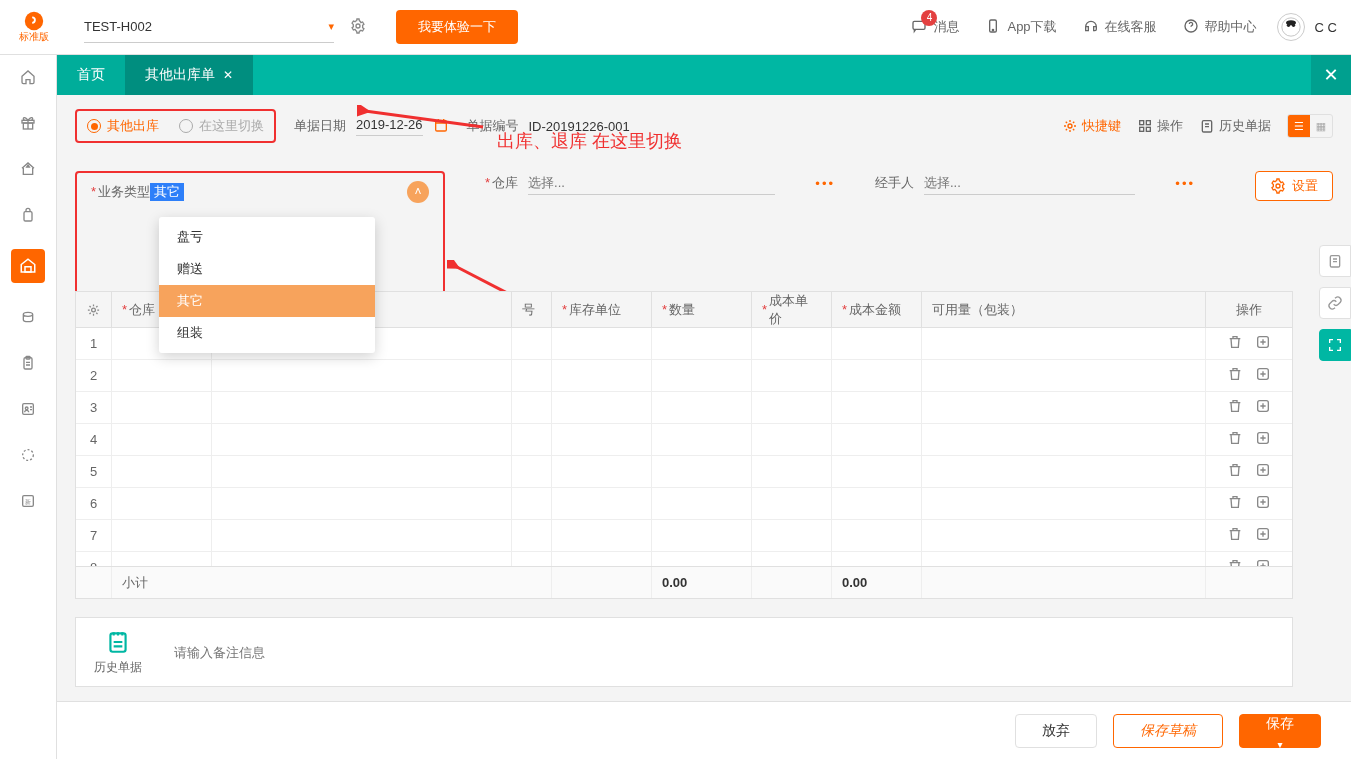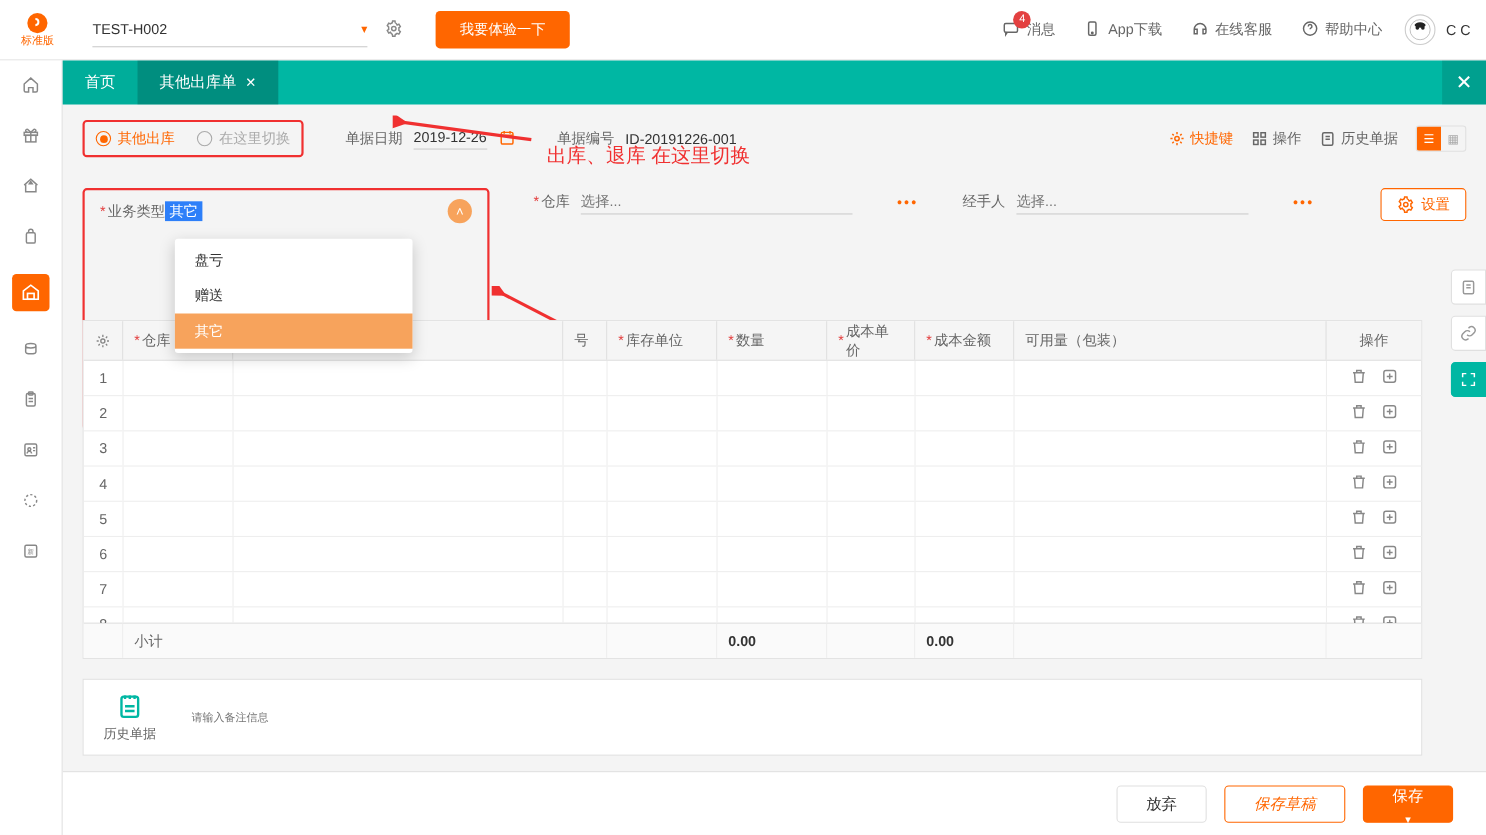--- a/index.html
+++ b/index.html
@@ -45,21 +45,21 @@
   .content{flex:1;display:flex;flex-direction:column;min-width:0;}
   
   .tabs{height:40px;background:var(--teal);display:flex;align-items:stretch;position:relative;}
   .tab{padding:0 20px;display:flex;align-items:center;color:#fff;font-size:14px;position:relative;gap:8px;}
   .tab.home{background:rgba(0,0,0,.05);}
   .tab.active{background:rgba(0,0,0,.22);}
   .tab .x{font-size:12px;}
   .tabs-close-all{position:absolute;right:0;top:0;width:40px;height:40px;display:flex;align-items:center;justify-content:center;color:#fff;background:rgba(0,0,0,.12);font-size:18px;}
   
   .page{flex:1;padding:14px 18px 0 18px;position:relative;overflow:hidden;}
-  .row1{display:flex;align-items:center;gap:38px;position:relative;height:34px;}
+  .row1{display:flex;align-items:center;gap:18px;position:relative;height:34px;}
   .radio-box{display:flex;align-items:center;gap:20px;padding:4px 10px;border:2px solid var(--annotation);border-radius:4px;height:34px;}
   .radio{display:flex;align-items:center;gap:6px;font-size:13px;}
   .radio .dot{width:14px;height:14px;border-radius:50%;border:1px solid #aaa;display:inline-flex;align-items:center;justify-content:center;}
   .radio.checked .dot{border-color:var(--orange);}
   .radio.checked .dot::after{content:"";width:7px;height:7px;border-radius:50%;background:var(--orange);}
   .radio.checked{color:var(--orange);}
   .radio.unchecked{color:var(--text-muted);}
   .meta{display:flex;align-items:center;gap:10px;color:var(--text-light);font-size:13px;}
   .meta .val{color:var(--text);}
   .cal{color:var(--orange);}
@@ -105,21 +105,21 @@
   .w-avail{flex:1;}
   .w-ops{width:86px;justify-content:center;}
   .tbody{flex:1;overflow:auto;}
   .tr{display:flex;height:32px;border-bottom:1px solid #eee;align-items:center;}
   .op-icons{display:flex;gap:12px;color:#888;}
   .subtotal{display:flex;height:32px;background:#fafafa;align-items:center;border-top:1px solid var(--border);}
   
   .remarks{position:absolute;left:18px;right:58px;bottom:72px;height:70px;background:#fff;display:flex;align-items:center;padding:0 18px;gap:30px;border:1px solid var(--border);}
   .remarks-ic{display:flex;flex-direction:column;align-items:center;color:var(--teal);font-size:12px;gap:4px;}
   .remarks-ic .lbl{color:var(--text-light);}
-  .remarks-input{flex:1;border:none;font-size:10px;color:var(--text);}
+  .remarks-input{flex:1;border:none;font-size:13px;color:var(--text);}
   
   .footer{position:absolute;left:0;right:0;bottom:0;height:58px;background:#fff;border-top:1px solid var(--border);display:flex;align-items:center;justify-content:flex-end;gap:16px;padding:0 30px;}
   .btn{height:34px;padding:0 26px;border-radius:4px;font-size:14px;display:flex;align-items:center;gap:6px;border:1px solid var(--border);background:#fff;color:var(--text);}
   .btn.ghost-orange{border-color:var(--orange);color:var(--orange);font-style:italic;}
   .btn.solid-orange{background:var(--orange);border-color:var(--orange);color:#fff;flex-direction:column;}
   .btn .caret{font-size:10px;}
   
   .ic{width:16px;height:16px;}
   .underline{border-bottom:1px solid #ccc;padding-bottom:3px;}
 </style>
@@ -350,20 +350,21 @@
           <div class="dd-line">
             <span class="field-label"><span class="star">*</span><span>业务类型</span></span>
             <span class="field-value-selected">其它</span>
             <span style="flex:1;"></span>
             <span class="chevup">˄</span>
           </div>
           <div class="dd-panel">
             <div class="dd-item">盘亏</div>
             <div class="dd-item">赠送</div>
             <div class="dd-item sel">其它</div>
+            <div class="dd-item">组装</div>
           </div>
         </div>
 
         <div class="field" style="width:350px;">
           <span class="field-label"><span class="star">*</span><span>仓库</span></span>
           <input class="field-input placeholder" placeholder="选择..." style="">
           <span class="dots">•••</span>
         </div>
 
         <div class="field" style="width:320px;">

